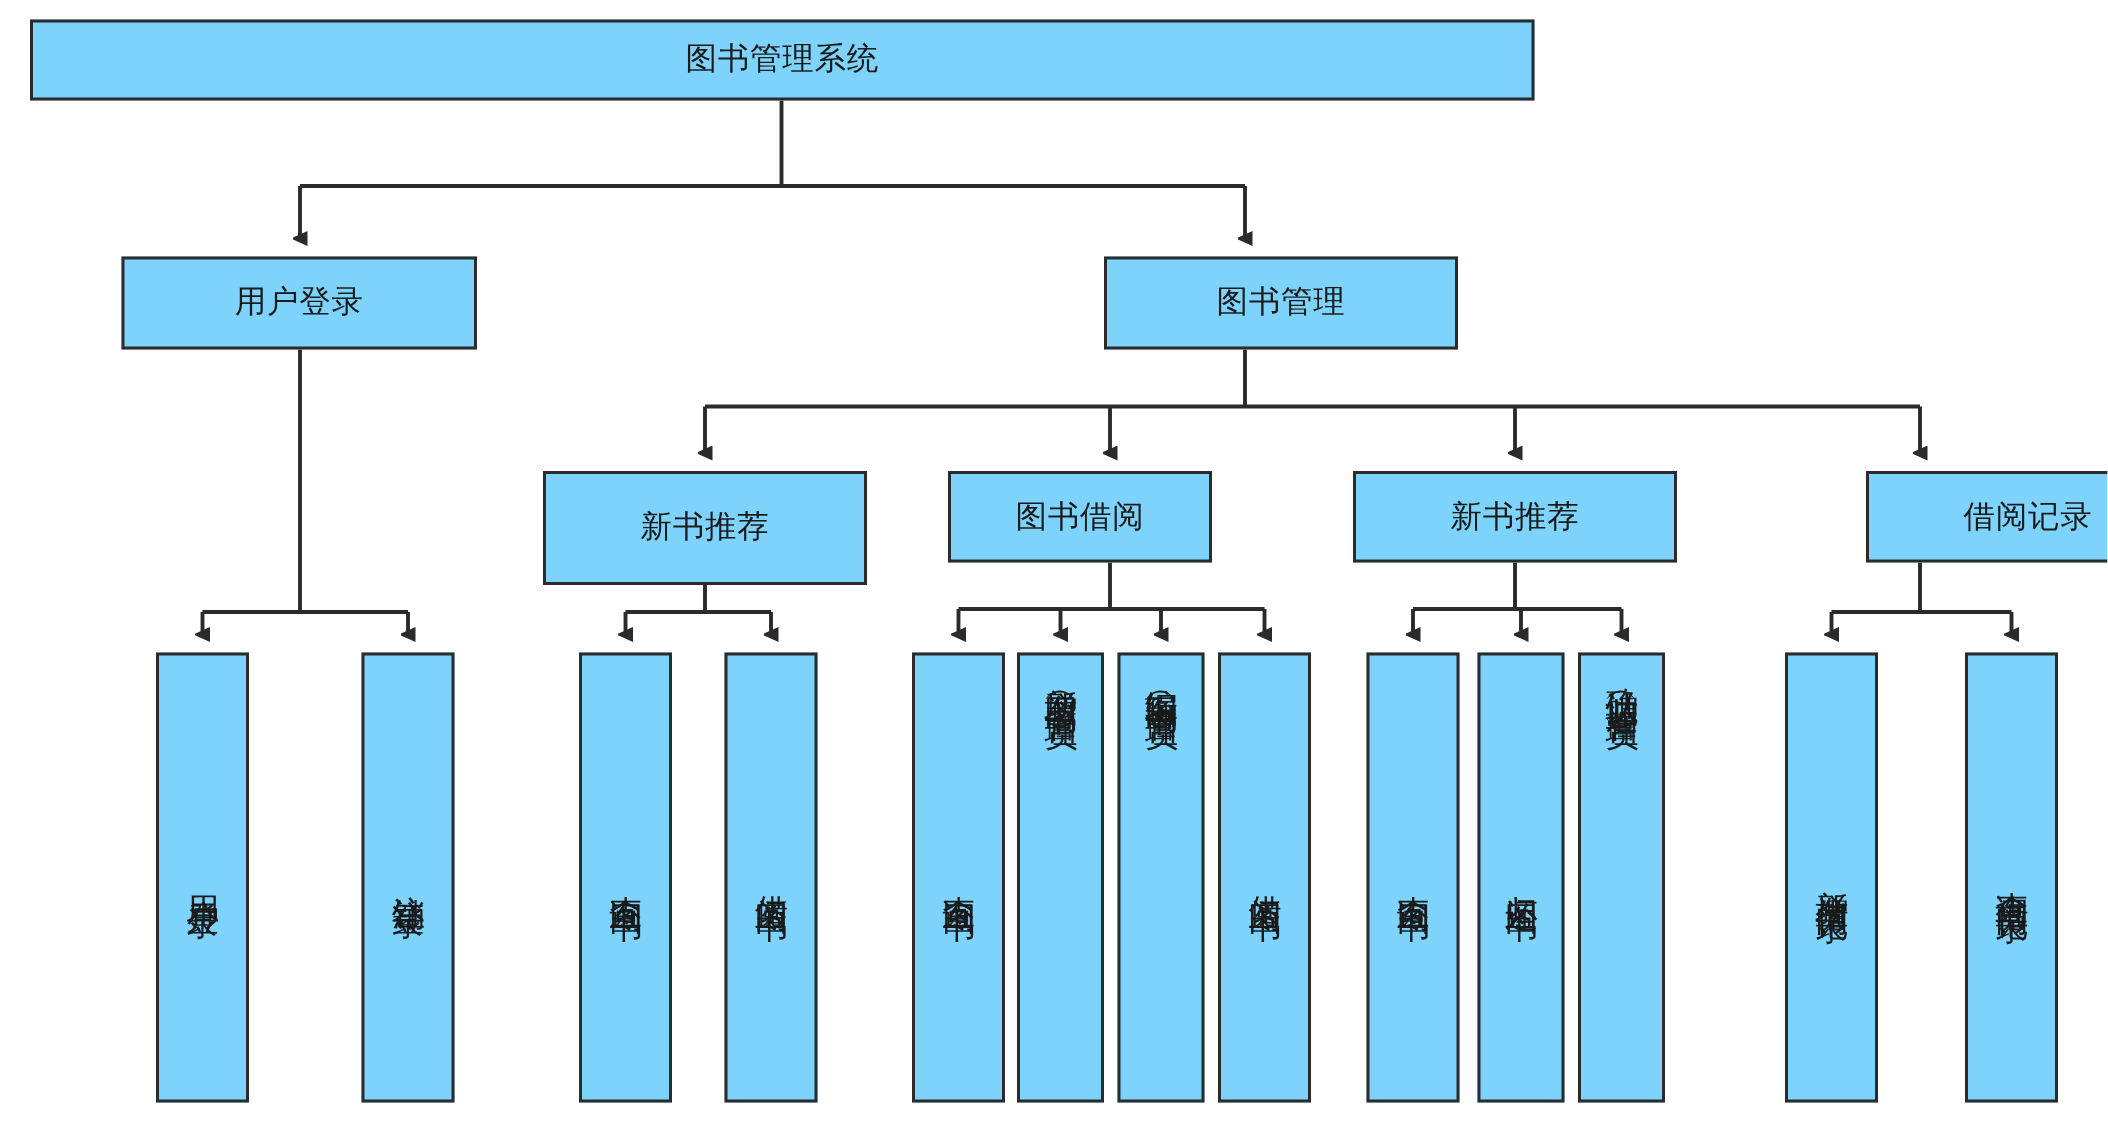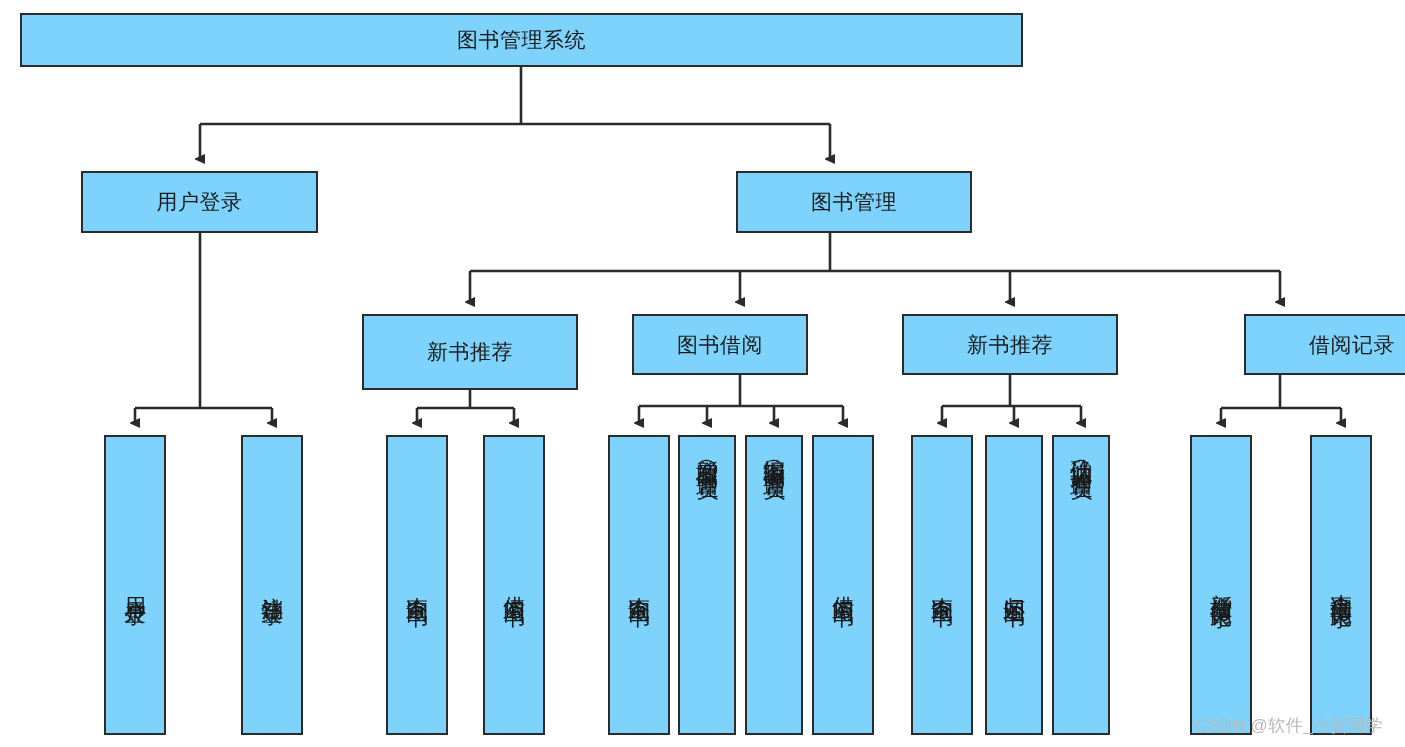--- a/index.html
+++ b/index.html
@@ -179,15 +179,14 @@
         <span class="label">确认归还（管理员）</span>
       </div>
       <div class="node vertical centered" style="left: 1190px; top: 435px; width: 62px; height: 300px;">
         <span class="label">新增借阅记录</span>
       </div>
       <div class="node vertical centered" style="left: 1310px; top: 435px; width: 62px; height: 300px;">
         <span class="label">查询借阅记录</span>
       </div>
     </div>
 
-  <div class="watermark" style="left: 1195px; top: 714px;">CSDN @软件_小贺同学</div>
 
 </div>
 
 </body></html>

